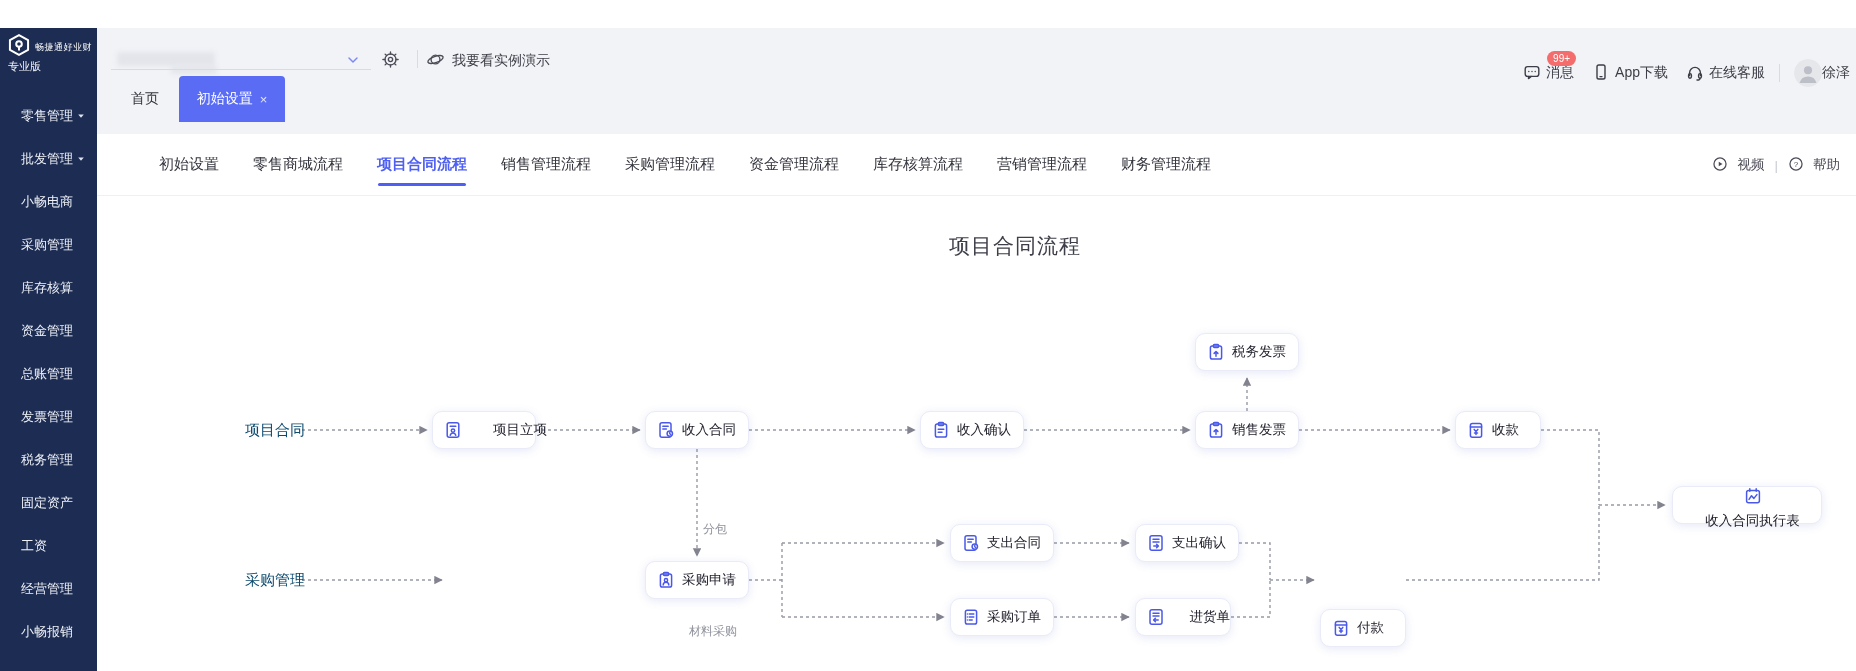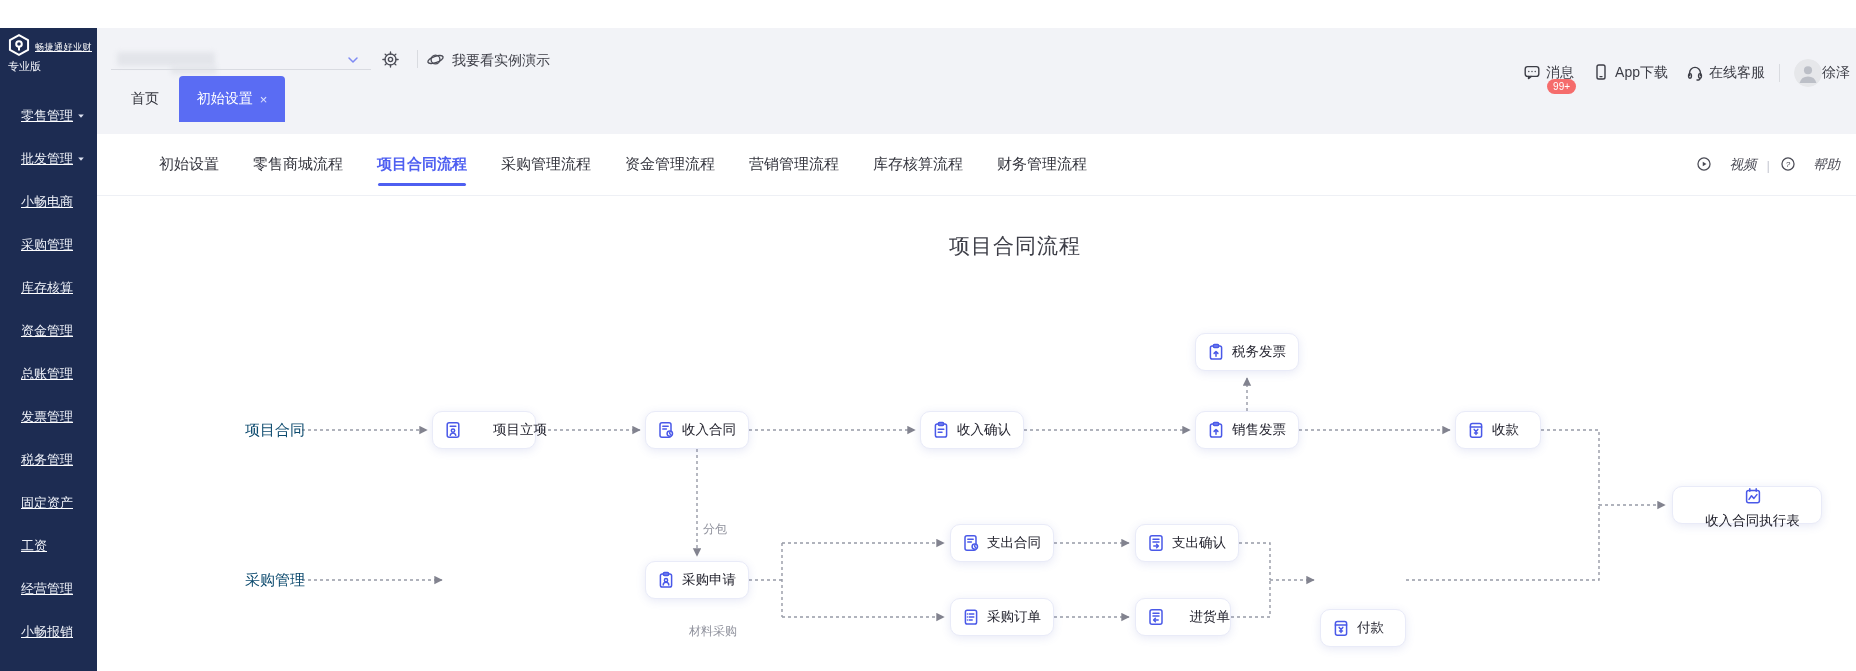--- a/index.html
+++ b/index.html
@@ -1,54 +1,54 @@
 <!DOCTYPE html>
 <html><head>
 <meta charset="utf-8">
 <style>
   html,body{margin:0;padding:0;background:#fff;}
   .page{position:relative;width:1856px;height:671px;background:#fff;overflow:hidden;
         font-family:"Liberation Sans","DejaVu Sans",sans-serif;-webkit-font-smoothing:antialiased;}
   
   .sidebar{position:absolute;left:0;top:28px;bottom:0;width:97px;background:#1d2c52;color:#fff;z-index:5;}
   .logo-row{position:absolute;top:5px;left:7px;display:flex;align-items:center;gap:4px;}
-  .brand-name{font-size:9px;color:#fff;white-space:nowrap;letter-spacing:.5px;text-decoration:underline;}
+  .brand-name{font-size:9px;color:#fff;white-space:nowrap;letter-spacing:.5px;}
   .edition{position:absolute;top:31px;left:8px;font-size:11px;color:#f2f4fa;}
-  .side-nav{position:absolute;top:66px;left:0;right:0;text-decoration:underline;}
+  .side-nav{position:absolute;top:66px;left:0;right:0;}
   .side-item{height:43px;display:flex;align-items:center;padding-left:21px;font-size:13px;color:#eef1f8;cursor:pointer;white-space:nowrap;}
   .side-item .caret{margin-left:3px;display:flex;align-items:center;}
   
   .chrome{position:absolute;left:97px;top:28px;right:0;height:106px;background:#f2f3f7;}
   .blur-blob{position:absolute;background:#e3e5ea;border-radius:3px;filter:blur(2.5px);}
   .input-underline{position:absolute;left:14px;top:41px;width:260px;height:1px;background:#d9dbe1;}
   .tb-icon{position:absolute;display:flex;align-items:center;justify-content:center;cursor:pointer;}
   .tb-divider{position:absolute;width:1px;height:18px;background:#d9dbe0;}
   .demo-link{position:absolute;display:flex;align-items:center;gap:7px;font-size:14px;color:#3c3d46;cursor:pointer;}
   .tb-right{position:absolute;right:6px;top:30px;height:30px;display:flex;align-items:center;color:#3c3d46;font-size:14px;}
   .tb-group{display:flex;align-items:center;gap:5px;cursor:pointer;position:relative;}
   .badge{position:absolute;top:-12px;left:24px;background:#f56c6c;color:#fff;font-size:10px;line-height:15px;
-         padding:0 6px;border-radius:8px;white-space:nowrap;margin-top:28px;}
+         padding:0 6px;border-radius:8px;white-space:nowrap;}
   .gap18{width:18px;}
   .vline{width:1px;height:18px;background:#d9dbe0;margin:0 14px;}
   .avatar{width:28px;height:28px;border-radius:50%;overflow:hidden;flex:none;}
   .username{white-space:nowrap;}
   .win-tab-home{position:absolute;left:24px;top:48px;height:46px;display:flex;align-items:center;font-size:14px;color:#33343d;cursor:pointer;padding:0 10px;}
   .win-tab-active{position:absolute;left:82px;top:48px;height:46px;width:106px;background:#5a6cf3;color:#fff;
                   border-radius:4px 4px 0 0;display:flex;align-items:center;justify-content:center;gap:7px;font-size:14px;cursor:pointer;}
   .win-tab-active .close{font-size:13px;color:#dfe3ff;cursor:pointer;line-height:1;}
   
   .content{position:absolute;left:97px;top:134px;right:0;bottom:0;background:#fff;}
   .flow-tabs{position:absolute;left:0;top:0;right:0;height:62px;border-bottom:1px solid #eef0f5;
              display:flex;align-items:center;gap:34px;padding-left:62px;box-sizing:border-box;}
   .flow-tab{font-size:15px;color:#33343d;cursor:pointer;position:relative;height:100%;display:flex;align-items:center;white-space:nowrap;}
   .flow-tab.active{color:#4e5ff1;font-weight:bold;}
   .flow-tab.active::after{content:"";position:absolute;left:1px;right:1px;bottom:9px;height:3px;border-radius:2px;background:#4e5ff1;}
   .flow-extra{position:absolute;right:16px;top:0;height:62px;display:flex;align-items:center;gap:8px;font-size:13.5px;color:#4a4b55;}
   .flow-extra .sep{color:#c9cbd4;margin:0 2px;}
-  .fx-btn{display:flex;align-items:center;gap:17px;cursor:pointer;font-style:italic;}
+  .fx-btn{display:flex;align-items:center;gap:9px;cursor:pointer;}
   
   .canvas{position:absolute;left:0;top:56px;right:0;bottom:0;}
   .flow-title{position:absolute;left:918px;top:42px;transform:translateX(-50%);font-size:21px;color:#3d3e47;font-weight:500;letter-spacing:1px;}
   .lane-label{position:absolute;font-size:15px;color:#0c4a6e;font-weight:500;}
   .branch-label{position:absolute;font-size:12px;color:#8f919c;white-space:nowrap;}
   .flow-node{position:absolute;height:38px;background:#fff;border:1px solid #e9ebf8;border-radius:10px;
              box-shadow:0 2px 10px rgba(88,98,190,.14);display:flex;align-items:center;gap:7px;
              padding-left:11px;box-sizing:border-box;cursor:pointer;font-size:13.5px;color:#23232e;font-weight:500;white-space:nowrap;}
   .edges{position:absolute;left:0;top:0;}
 </style>
@@ -201,24 +201,25 @@
       <span>初始设置</span>
       <span class="close">×</span>
     </div>
   </div>
 
   <div class="content">
     <div class="flow-tabs" id="flow-tabs">
         <div class="flow-tab">初始设置</div>
         <div class="flow-tab">零售商城流程</div>
         <div class="flow-tab active">项目合同流程</div>
+        <div class="flow-tab">销售管理流程</div>
         <div class="flow-tab">采购管理流程</div>
         <div class="flow-tab">资金管理流程</div>
+        <div class="flow-tab">库存核算流程</div>
         <div class="flow-tab">营销管理流程</div>
-        <div class="flow-tab">库存核算流程</div>
         <div class="flow-tab">财务管理流程</div>
       </div>
     <div class="flow-extra">
       <div class="fx-btn">
         <span>
           <svg width="16" height="16" viewBox="0 0 18 18" fill="none" stroke="#4a4b55" stroke-width="1.4">
               <circle cx="9" cy="9" r="6.8"></circle>
               <path d="M7.6 6.4 11.8 9l-4.2 2.6z" fill="#4a4b55" stroke="none"></path>
             </svg>
         </span>

